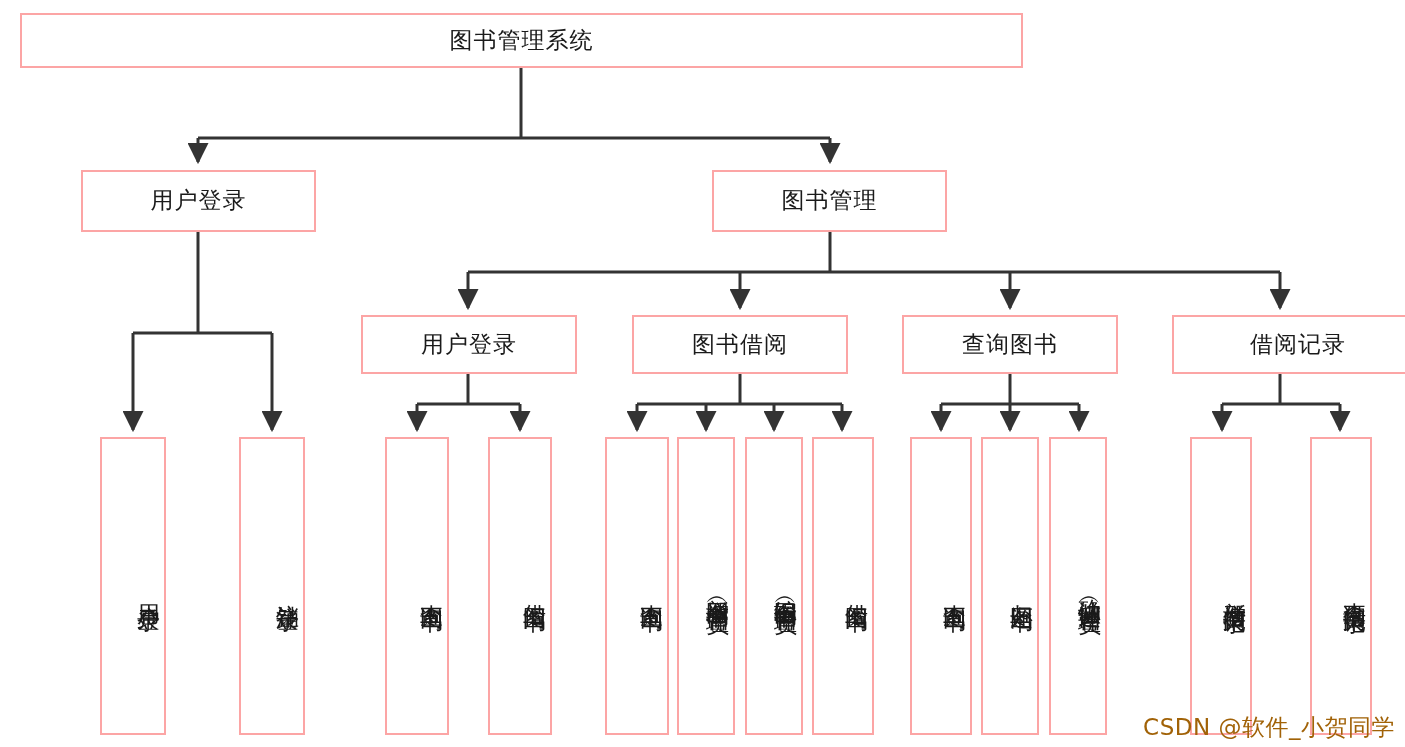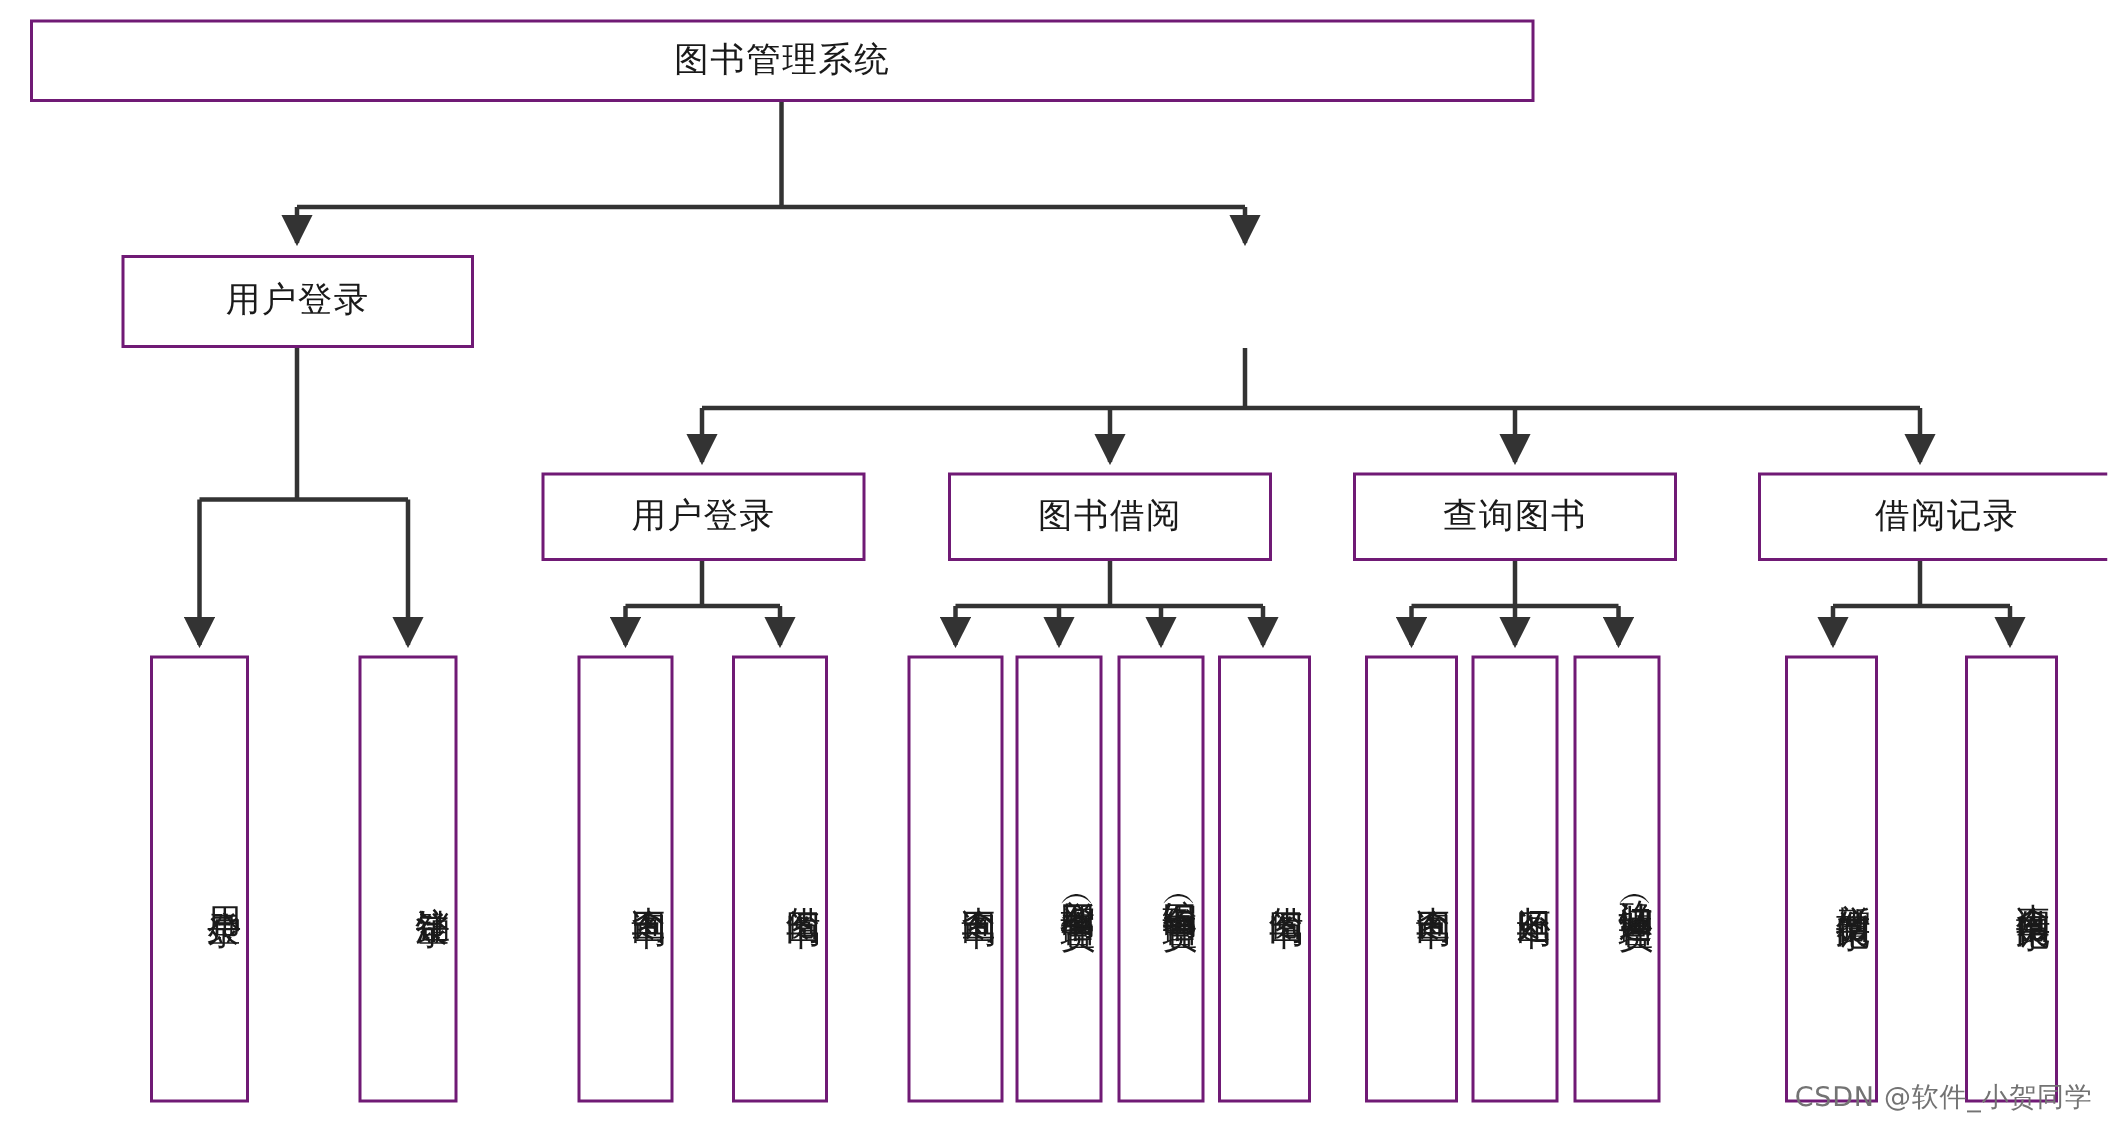--- a/index.html
+++ b/index.html
@@ -21,21 +21,21 @@
     position: absolute;
     left: 0;
     top: 0;
     width: 1405px;
     height: 747px;
     pointer-events: none;
   }
   .node {
     position: absolute;
     box-sizing: border-box;
-    border: 2px solid #701a75;
+    border: 2px solid #fca5a5;
     background: #ffffff;
     display: flex;
     align-items: center;
     justify-content: center;
     color: #1a1a1a;
   }
   .node.h {
     font-size: 23px;
     letter-spacing: 1px;
     line-height: 1.2;
@@ -52,22 +52,22 @@
   }
   .node.v .vlabel {
     writing-mode: vertical-rl;
     text-orientation: upright;
     white-space: nowrap;
   }
   .watermark {
     position: absolute;
     right: 10px;
     bottom: 4px;
-    font-size: 18px;
-    color: #737373;
+    font-size: 23px;
+    color: #a16207;
     letter-spacing: 0.5px;
     white-space: nowrap;
     text-align: right;
   }
 </style>
 </head>
 <body>
 
 <div id="canvas">
 
@@ -117,20 +117,21 @@
       <path d="M 1280 374 L 1280 404"></path>
       <path d="M 1222 404 L 1340 404"></path>
       <path d="M 1222 404 L 1222 430" marker-end="url(#arrow)"></path>
       <path d="M 1340 404 L 1340 430" marker-end="url(#arrow)"></path>
     </g>
   </svg>
 
   <div class="node h" style="left:20px; top:13px; width:1003px; height:55px;">图书管理系统</div>
 
   <div class="node h" style="left:81px; top:170px; width:235px; height:62px;">用户登录</div>
+  <div class="node h" style="left:712px; top:170px; width:235px; height:62px;">图书管理</div>
 
   <div class="node h" style="left:361px; top:315px; width:216px; height:59px;">用户登录</div>
   <div class="node h" style="left:632px; top:315px; width:216px; height:59px;text-align:center;">图书借阅</div>
   <div class="node h" style="left:902px; top:315px; width:216px; height:59px;">查询图书</div>
   <div class="node h" style="left:1172px; top:315px; width:252px; height:59px;">借阅记录</div>
 
   <div class="node v" style="left:100px; top:437px; width:66px; height:298px;">
     <span class="vlabel">用户登录</span>
   </div>
   <div class="node v" style="left:239px; top:437px; width:66px; height:298px;">

